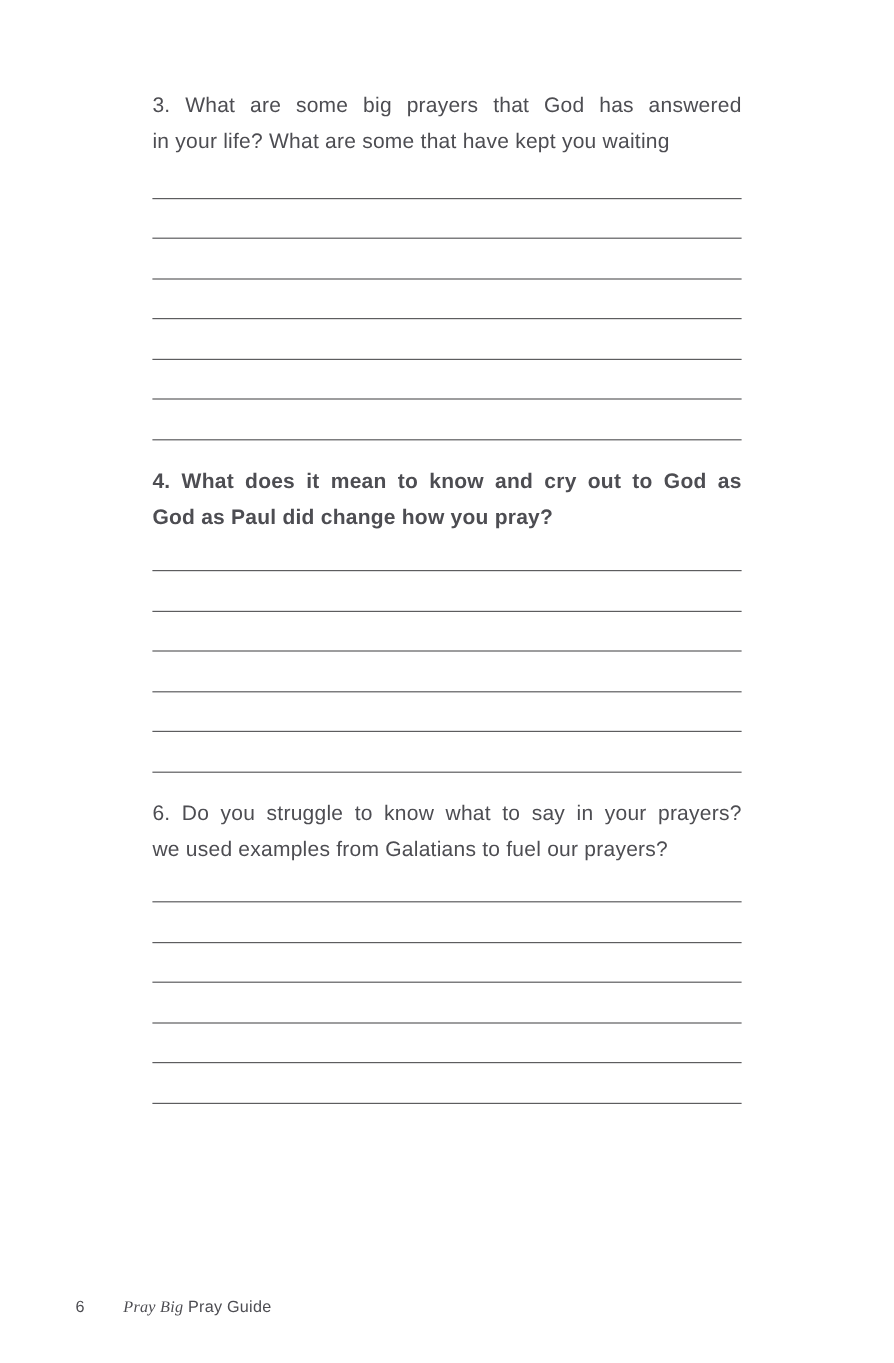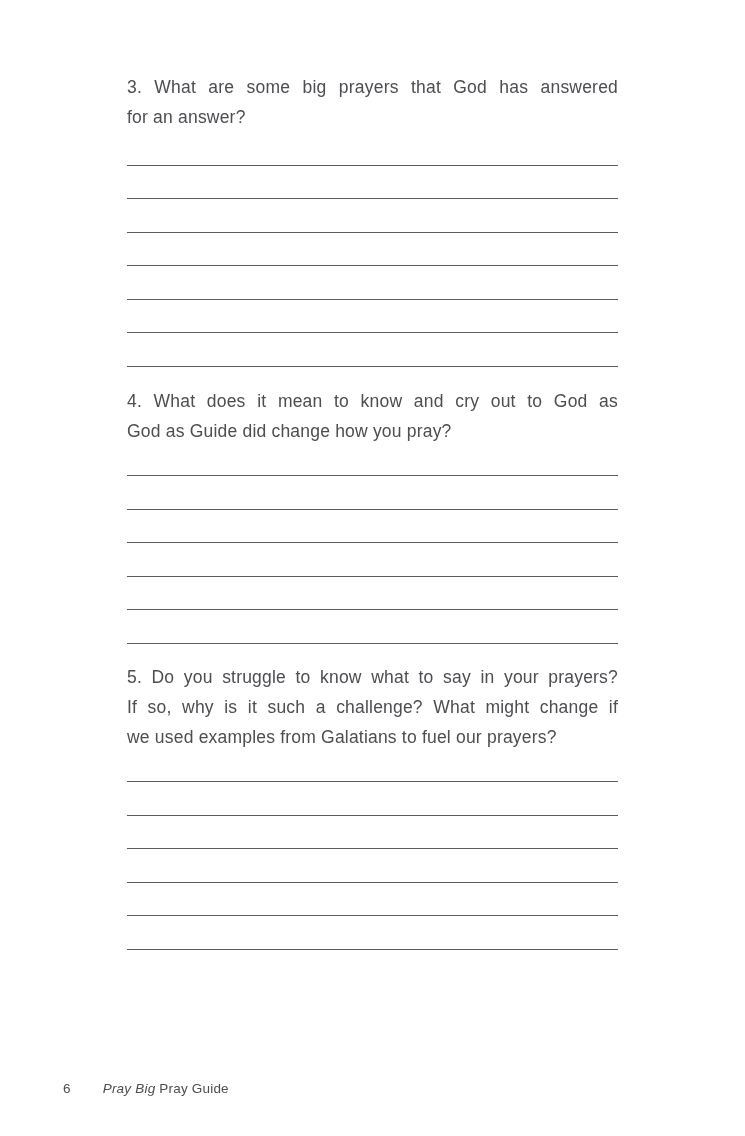--- a/index.html
+++ b/index.html
@@ -39,83 +39,83 @@
   .answer-lines {
     width: 100%;
   }
   .answer-line {
     height: 32.5px;
     border-bottom: 1.7px solid var(--rule-color, #5d5d5f);
   }
   
   #q3 .question-text { margin-top: 72px; }
   #q3 .answer-lines  { margin-top: 0px; }
-  #q4 .question-text { margin-top: 19px; }
+  #q4 .question-text { margin-top: 19px; font-weight: bold; }
   #q4 .answer-lines  { margin-top: -3px; }
   #q5 .question-text { margin-top: 18px; }
   #q5 .answer-lines  { margin-top: -3px; }
 
   .footer {
     position: absolute;
     left: 63px;
     top: 1080px;
     font-size: 13.5px;
     line-height: 17px;
     letter-spacing: 0.2px;
     color: var(--text-color, #4d4d52);
     white-space: pre;
   }
   .footer .footer-title {
     margin-left: 32px;
   }
   .footer em {
     font-style: italic;
+    font-family: Liberation Serif, serif;
   }
 </style>
 </head>
 <body>
 
 <div class="page" style="--page-bg: #ffffff; --text-color: #4d4d52; --rule-color: #5d5d5f;">
   <div class="content">
 
     <section id="q3">
       <div class="question-text">
           <div class="q-line">3. What are some big prayers that God has answered</div>
-          <div class="q-line">for an answer?</div>
+          <div class="q-line">in your life? What are some that have kept you waiting</div>
         </div>
       <div class="answer-lines">
           <div class="answer-line"></div>
           <div class="answer-line"></div>
           <div class="answer-line"></div>
           <div class="answer-line"></div>
           <div class="answer-line"></div>
           <div class="answer-line"></div>
           <div class="answer-line"></div>
         </div>
     </section>
 
     <section id="q4">
       <div class="question-text">
           <div class="q-line">4. What does it mean to know and cry out to God as</div>
-          <div class="q-line">God as Guide did change how you pray?</div>
+          <div class="q-line">God as Paul did change how you pray?</div>
         </div>
       <div class="answer-lines">
           <div class="answer-line"></div>
           <div class="answer-line"></div>
           <div class="answer-line"></div>
           <div class="answer-line"></div>
           <div class="answer-line"></div>
           <div class="answer-line"></div>
         </div>
     </section>
 
     <section id="q5">
       <div class="question-text">
-          <div class="q-line">5. Do you struggle to know what to say in your prayers?</div>
-          <div class="q-line">If so, why is it such a challenge? What might change if</div>
+          <div class="q-line">6. Do you struggle to know what to say in your prayers?</div>
           <div class="q-line">we used examples from Galatians to fuel our prayers?</div>
         </div>
       <div class="answer-lines">
           <div class="answer-line"></div>
           <div class="answer-line"></div>
           <div class="answer-line"></div>
           <div class="answer-line"></div>
           <div class="answer-line"></div>
           <div class="answer-line"></div>
         </div>

